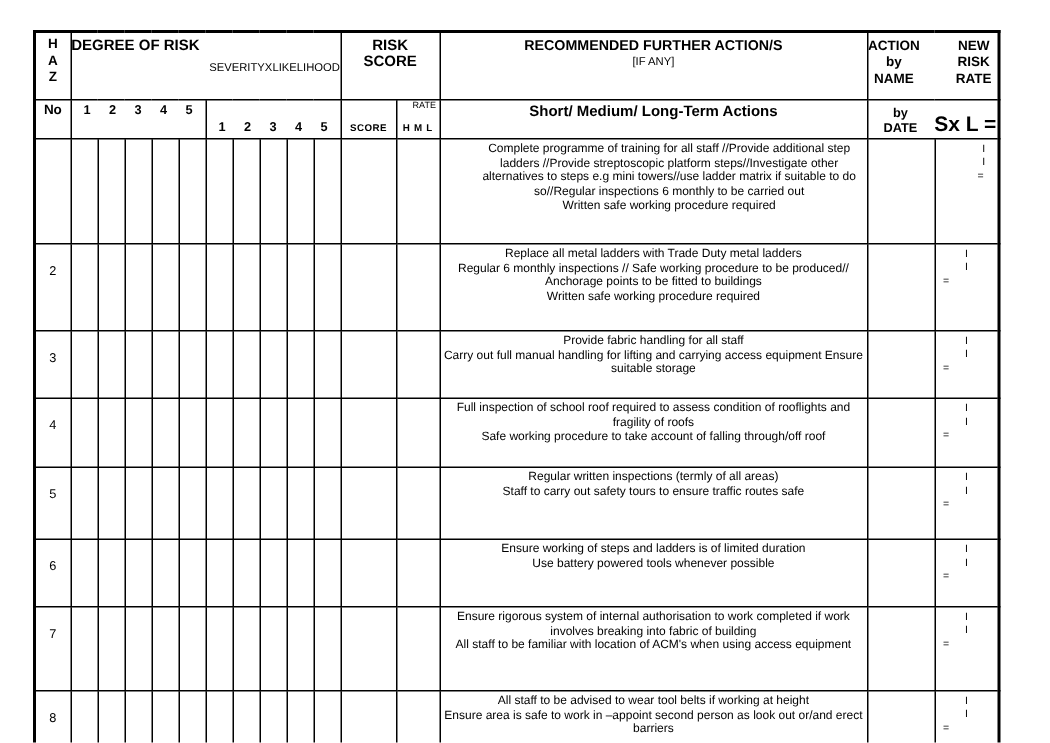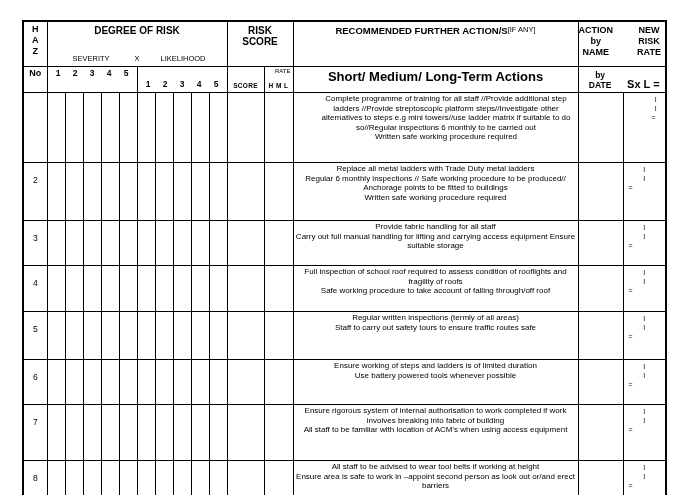--- a/index.html
+++ b/index.html
@@ -4,44 +4,44 @@
 <style>
   html,body{margin:0;padding:0;background:#fff;}
   body{width:700px;height:495px;font-family:"Liberation Sans",sans-serif;color:#000;}
   .sheet{padding:20px 0 0 22px;}
   table{border-collapse:collapse;table-layout:fixed;width:643px;}
   td{border:1px solid #000;padding:0;vertical-align:top;overflow:hidden;}
   .main{border:2px solid #000;}
   
   .haz{font-weight:bold;font-size:9px;line-height:11px;text-align:center;white-space:pre-line;padding-top:2px;}
   .degree{height:44px;}
-  .degree .stack{display:flex;flex-direction:column;justify-content:space-between;height:100%;box-sizing:border-box;padding:3px 0 3px 0;}
+  .degree .stack{display:flex;justify-content:space-between;height:100%;box-sizing:border-box;padding:3px 0 3px 0;}
   .degree-title{font-weight:bold;font-size:10px;text-align:center;}
   .sxl-row{display:flex;font-size:7.5px;align-items:center;}
   .sxl-row .half{flex:1;text-align:center;}
   .risk-score{display:flex;flex-direction:column;justify-content:space-between;height:100%;box-sizing:border-box;padding:3px 0 4px 0;font-weight:bold;font-size:10px;text-align:center;}
-  .recommended{display:flex;flex-direction:row;justify-content:center;height:100%;box-sizing:border-box;padding:3px 0 4px 0;text-align:center;}
+  .recommended{display:flex;flex-direction:column;justify-content:flex-start;height:100%;box-sizing:border-box;padding:3px 0 4px 0;text-align:center;}
   .rec-title{font-weight:bold;font-size:9.5px;}
   .if-any{font-size:7.5px;}
   .act-new{display:flex;height:100%;box-sizing:border-box;padding-top:3px;gap:20px;}
   .act-new div{flex:1;text-align:center;font-weight:bold;font-size:9px;line-height:11px;white-space:pre-line;}
   
   .hB td{height:24px;}
   .no-cell{font-weight:bold;font-size:9px;text-align:center;padding-top:1px;}
   .scale{display:flex;justify-content:space-around;font-weight:bold;font-size:8.5px;padding:1px 2px 0 2px;}
   .scale.bottom{align-items:flex-end;height:100%;box-sizing:border-box;padding-bottom:3px;}
   .score-sub{display:flex;align-items:flex-end;justify-content:center;height:100%;box-sizing:border-box;padding-bottom:3px;font-weight:bold;font-size:6.5px;letter-spacing:.3px;}
   .rate-cell-h{display:flex;flex-direction:column;justify-content:space-between;height:100%;box-sizing:border-box;padding:1px 2px 3px 2px;}
   .rate-top{font-size:6px;text-align:right;}
   .hml{font-weight:bold;font-size:6.5px;text-align:center;letter-spacing:.5px;}
-  .term{font-weight:bold;font-size:13px;text-align:center;padding-top:2px;}
+  .term{font-weight:bold;font-size:10px;text-align:center;padding-top:2px;}
   .bydate-row{display:flex;align-items:flex-end;height:100%;box-sizing:border-box;padding-bottom:2px;}
   .bydate-row div{flex:1;text-align:center;font-weight:bold;}
   .bydate{font-size:8.5px;line-height:10px;white-space:pre-line;}
-  .sxl{font-size:11px;}
+  .sxl{font-size:14px;}
   
   tbody tr:nth-child(1) td{height:57px;padding-left:23px;}
   tbody tr:nth-child(2) td{height:45px;}
   tbody tr:nth-child(3) td{height:32px;}
   tbody tr:nth-child(4) td{height:33px;}
   tbody tr:nth-child(5) td{height:35px;}
   tbody tr:nth-child(6) td{height:32px;margin-top:24px;}
   tbody tr:nth-child(7) td{height:43px;margin-top:36px;}
   tbody tr:nth-child(8) td{height:35px;}
   tbody tr:nth-child(9) td{height:37px;}

